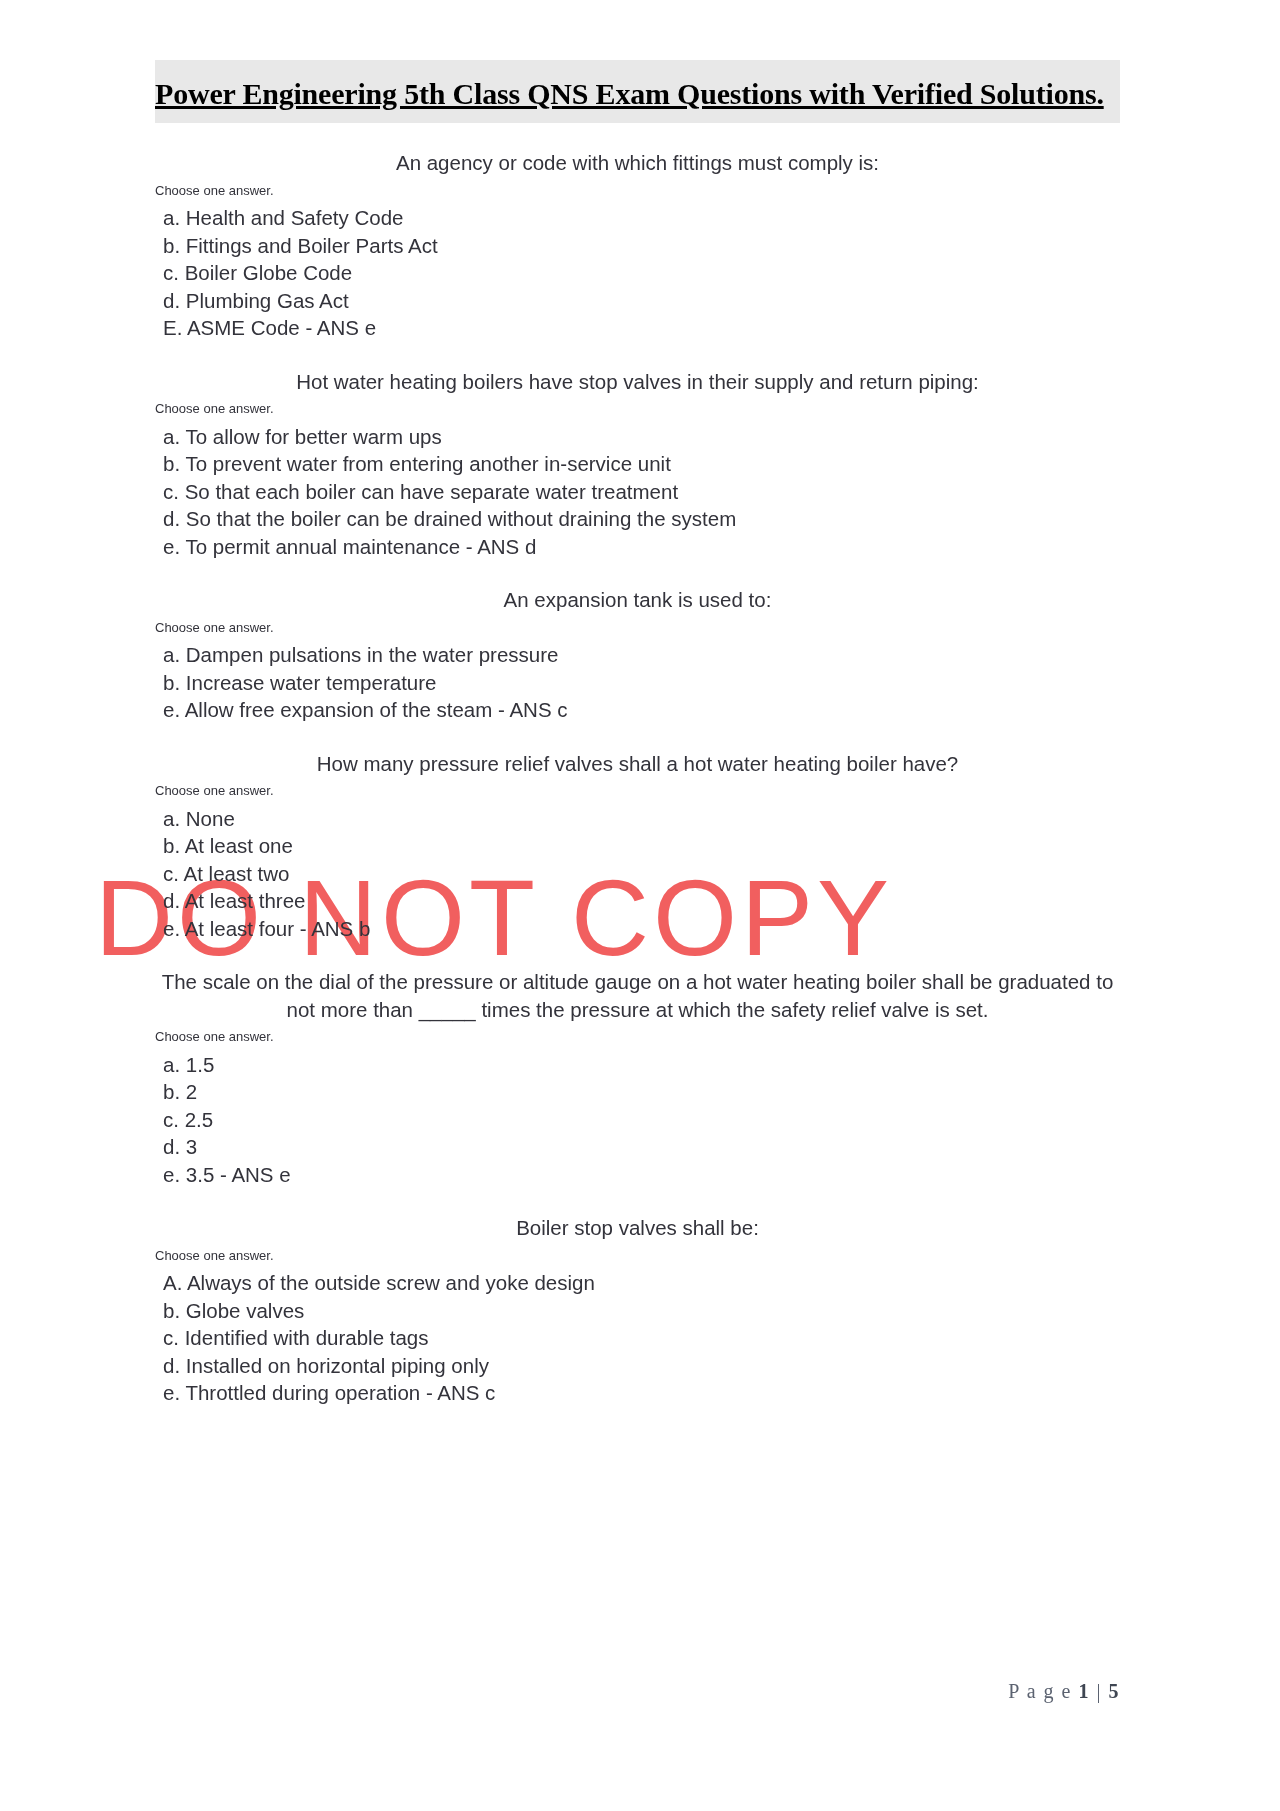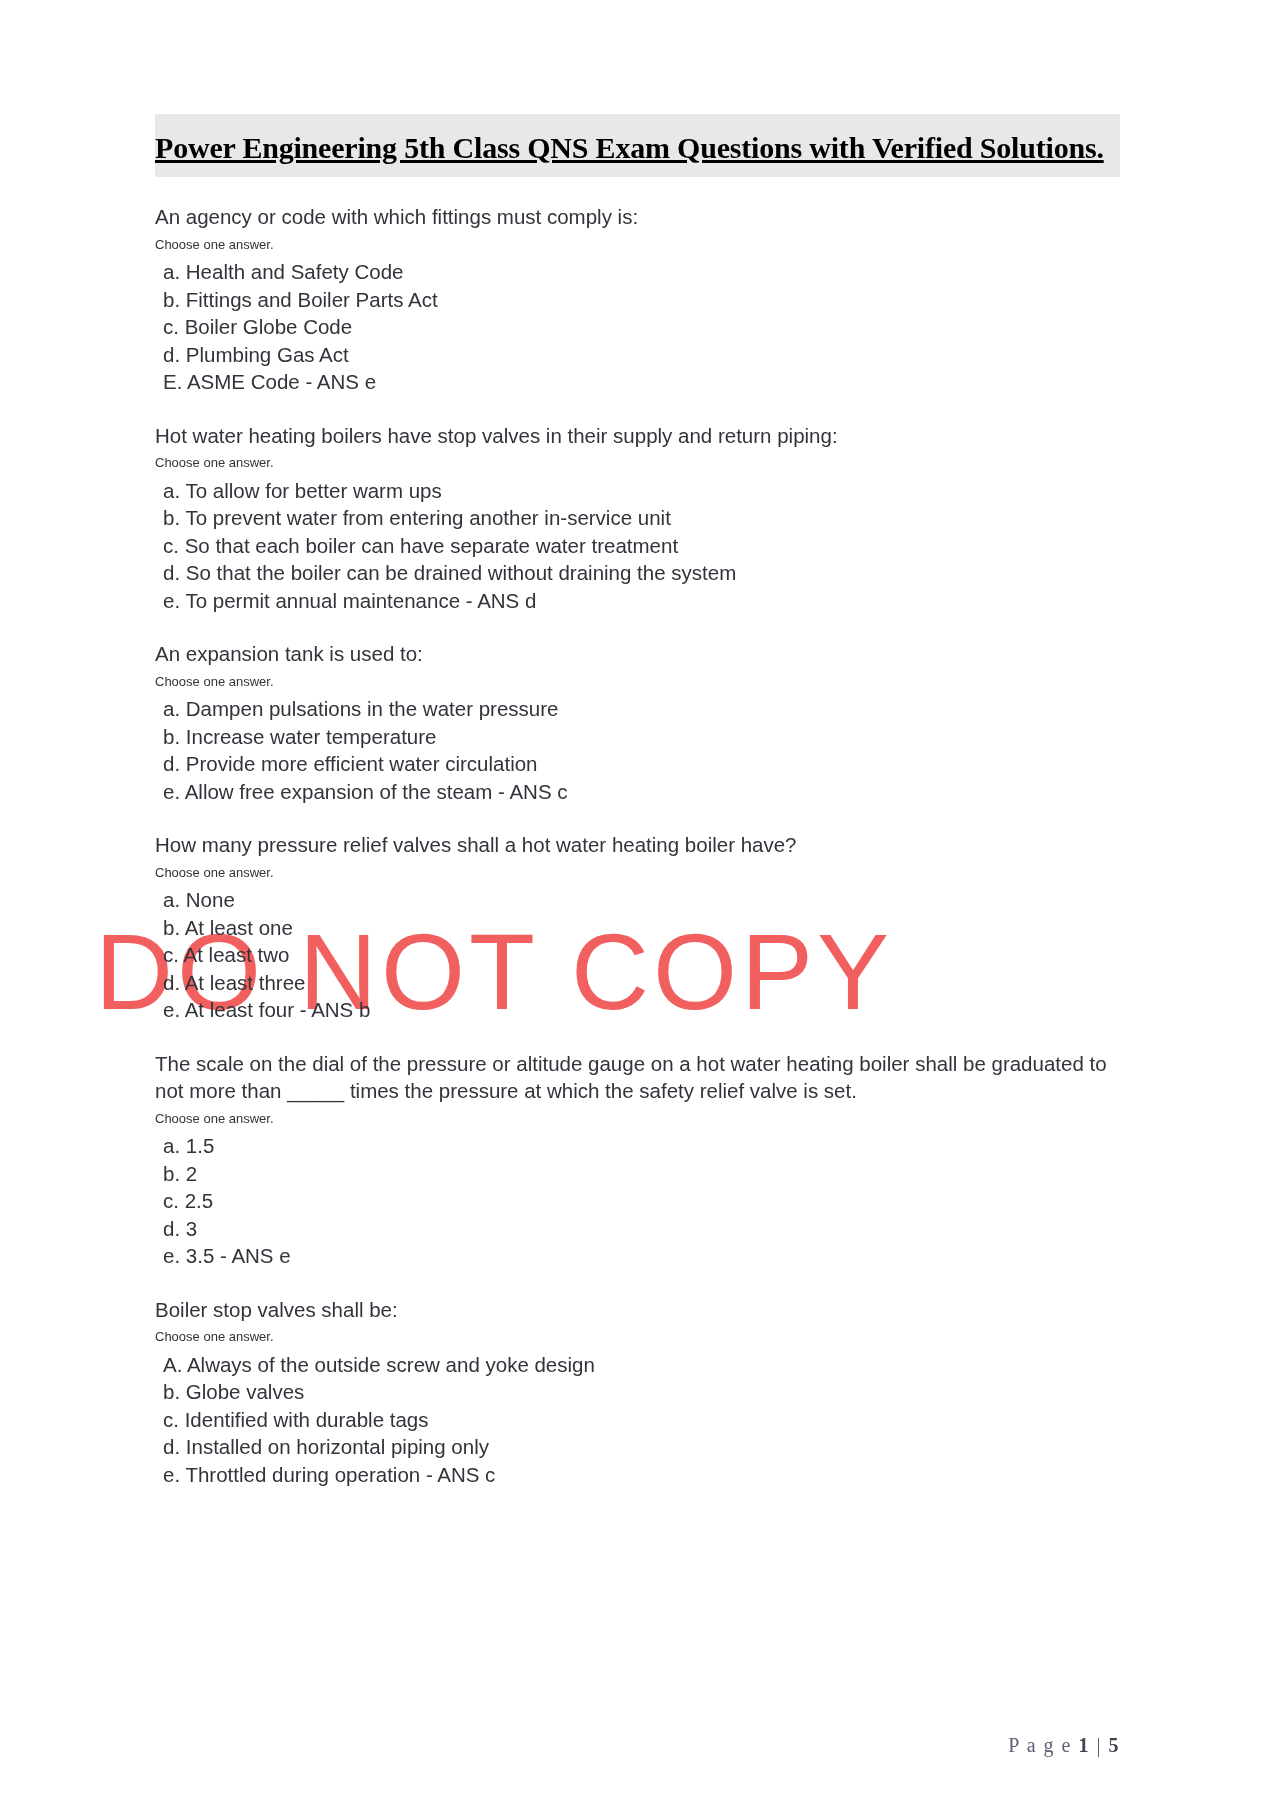--- a/index.html
+++ b/index.html
@@ -38,40 +38,41 @@
     pointer-events: none;
     z-index: 0;
   }
   .content {
     position: relative;
     z-index: 1;
     padding: 0 160px 0 155px;
   }
   .title-band {
     background: #e8e8e8;
-    margin-top: 114px;
+    margin-top: 60px;
     padding: 14px 0 10px 0;
   }
   .title-band h1 {
     margin: 0;
     font-family: "Liberation Serif", serif;
     font-size: 30px;
     font-weight: bold;
     line-height: 1.30;
     color: #000000;
     text-decoration: underline;
     letter-spacing: -0.2px;
   }
   .block {
     margin-top: 26px;
   }
   .qline {
     font-size: 20.5px;
     line-height: 27.5px;
     color: #33333b;
+    text-align: center;
   }
   .choose {
     font-size: 13px;
     line-height: 27.5px;
     color: #33333b;
   }
   .opt {
     font-size: 20.5px;
     line-height: 27.5px;
     color: #33333b;
@@ -123,21 +124,20 @@
       <div class="opt">c. So that each boiler can have separate water treatment</div>
       <div class="opt">d. So that the boiler can be drained without draining the system</div>
       <div class="opt">e. To permit annual maintenance - ANS d</div>
     </div>
 
     <div class="block">
       <div class="qline">An expansion tank is used to:</div>
       <div class="choose">Choose one answer.</div>
       <div class="opt">a. Dampen pulsations in the water pressure</div>
       <div class="opt">b. Increase water temperature</div>
-      <div class="opt">d. Provide more efficient water circulation</div>
       <div class="opt">e. Allow free expansion of the steam - ANS c</div>
     </div>
 
     <div class="block">
       <div class="qline">How many pressure relief valves shall a hot water heating boiler have?</div>
       <div class="choose">Choose one answer.</div>
       <div class="opt">a. None</div>
       <div class="opt">b. At least one</div>
       <div class="opt">c. At least two</div>
       <div class="opt">d. At least three</div>

